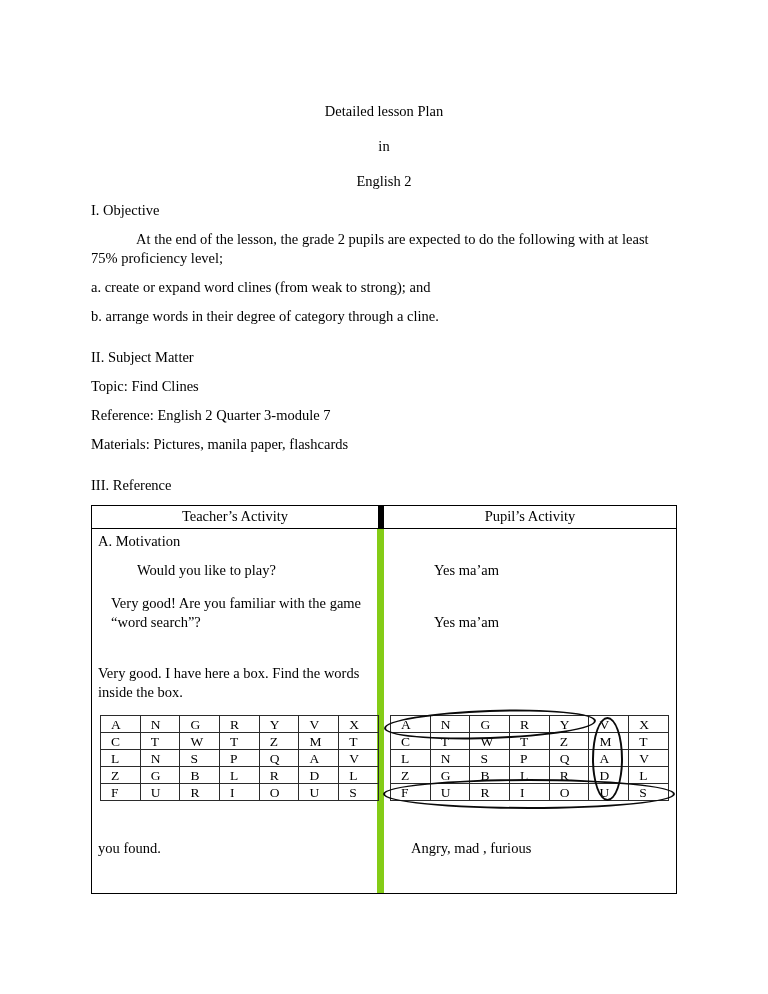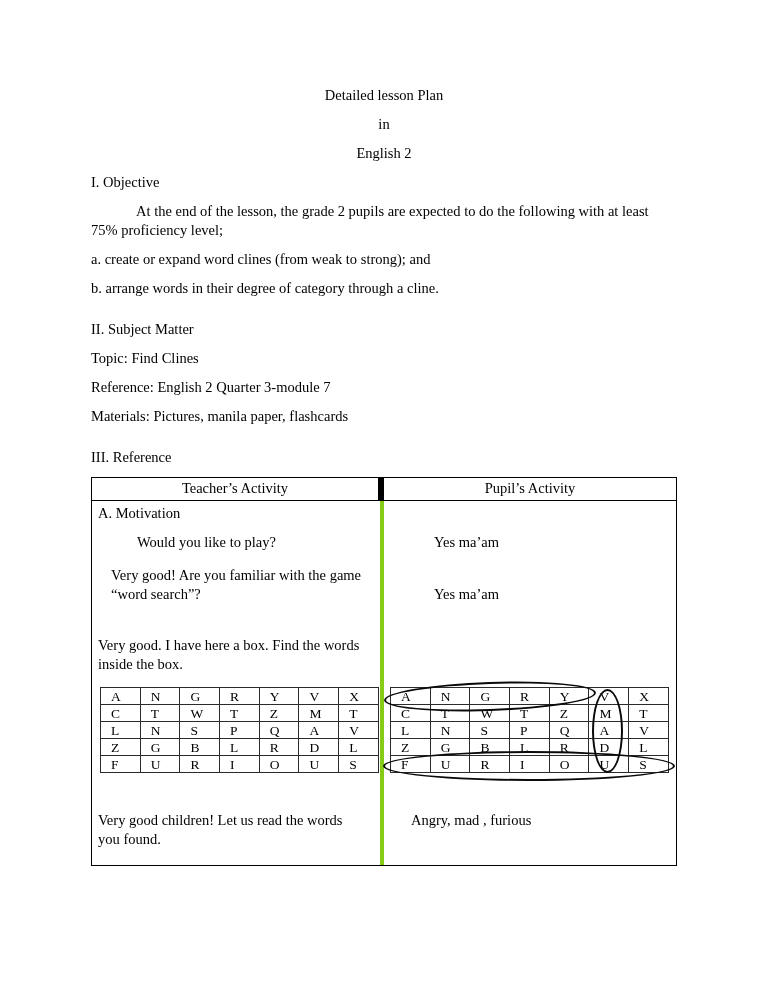--- a/index.html
+++ b/index.html
@@ -8,32 +8,32 @@
     width: 768px;
     height: 994px;
     font-family: "Liberation Serif", serif;
     font-size: 14.5px;
     line-height: 19px;
     color: #000000;
     overflow: hidden;
   }
   .page { padding: 86px 91px 0 91px; }
   .para { margin-bottom: 10px; }
-  .center { text-align: center; }
+  .center { text-align: center; margin-top: 16px; }
   .gap-before { margin-top: 22px; }
   .indent-line { padding-left: 45px; }
 
   
   .proc-table { border: 1px solid #000; margin-top: 4px; }
   .proc-header { display: flex; border-bottom: 1px solid #000; }
   .proc-th { width: 50%; text-align: center; padding: 1px 0 2px 0; }
   .proc-th.left { border-right: 6px solid #000000; }
   .proc-body { display: flex; height: 364px; }
   .proc-cell { width: 50%; position: relative; }
-  .proc-cell.left { border-right: 4px solid #84cc16; }
+  .proc-cell.left { border-right: 7px solid #84cc16; }
   .abs { position: absolute; }
 
   
   .word-grid { border-collapse: collapse; table-layout: fixed; width: 278px; }
   .word-grid td {
     width: 39.7px; height: 17px;
     border: 1px solid #2b2b2b;
     font-size: 13.5px; line-height: 15px;
     padding-left: 10px;
     vertical-align: middle;
@@ -140,21 +140,20 @@
                   <td>R</td>
                   <td>I</td>
                   <td>O</td>
                   <td>U</td>
                   <td>S</td>
                 </tr>
               </tbody>
           </table>
         </div>
         <div class="abs" style="top:310px; left:6px;">
-          <div>Very good children! Let us read the words</div>
           <div>you found.</div>
         </div>
       </div>
 
       <div class="proc-cell">
         <div class="abs" style="top:32px; left:50px;">Yes ma’am</div>
         <div class="abs" style="top:84px; left:50px;">Yes ma’am</div>
         <div class="abs grid-wrap" style="top:186px; left:6px;">
           <table class="word-grid">
             <tbody>

